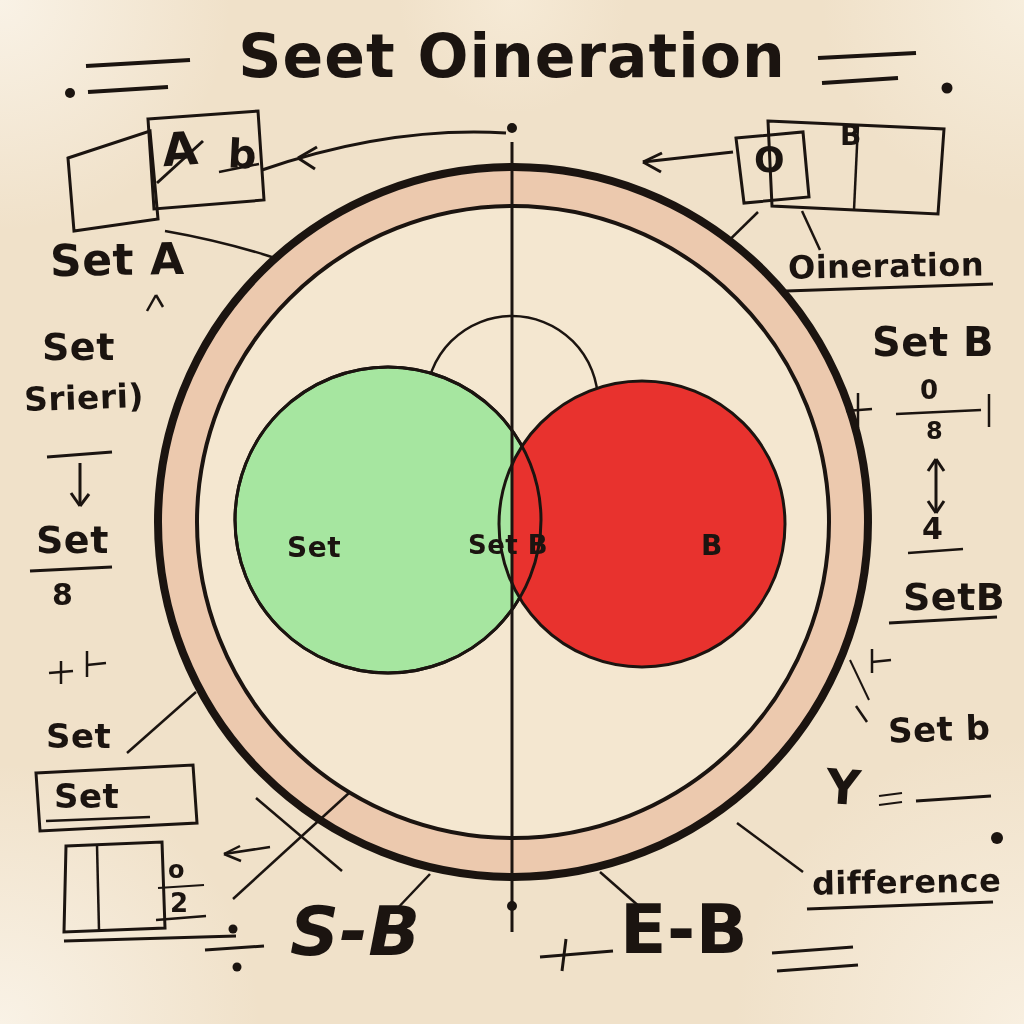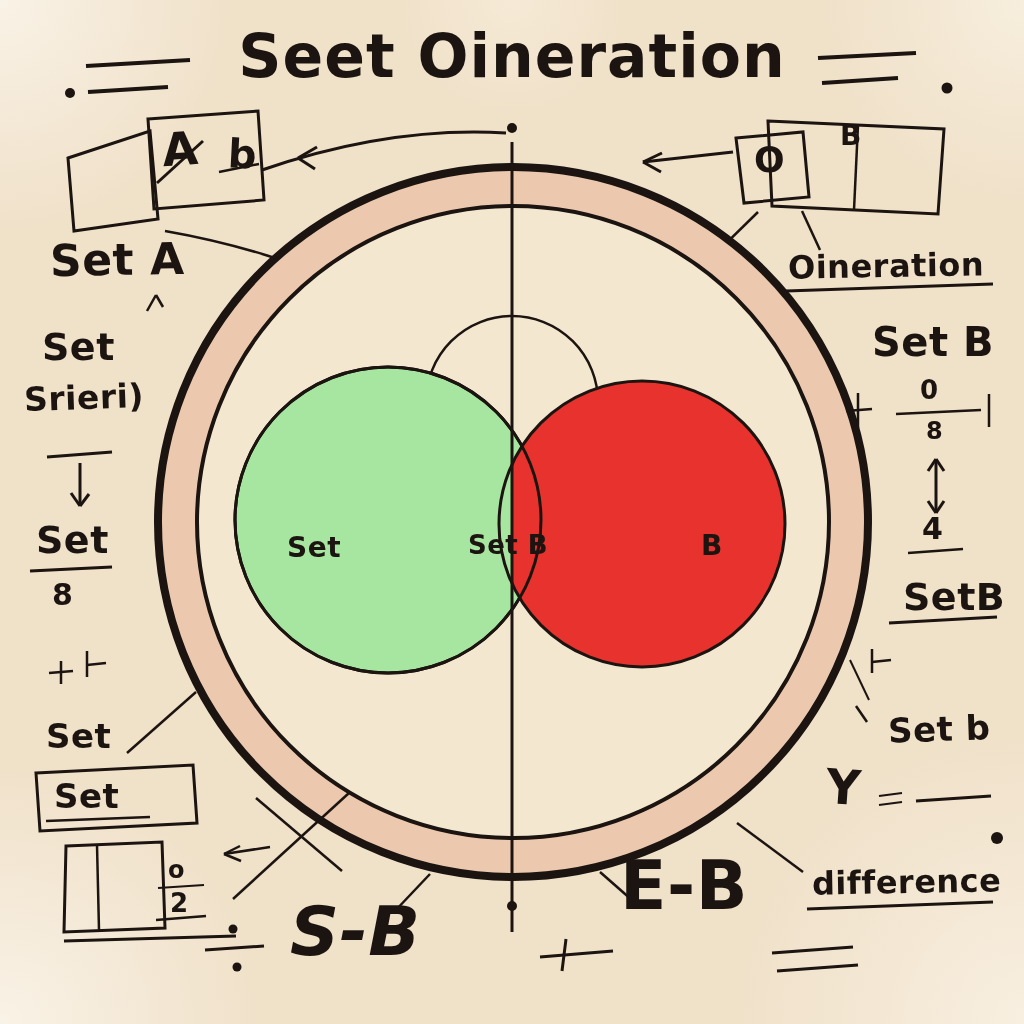--- a/index.html
+++ b/index.html
@@ -187,15 +187,15 @@
   <div class="lbl" style="left:896px;top:578px;font-size:38px;margin-left:7px;">SetB</div>
   <div class="lbl" style="left:888px;top:712px;font-size:34px;transform:rotate(-2deg);">Set b</div>
   <div class="lbl" style="left:826px;top:763px;font-size:48px;transform:rotate(4deg);">Y</div>
   <div class="lbl" style="left:812px;top:866px;font-size:32px;transform:rotate(-1deg);">difference</div>
 
   <div class="lbl" style="left:287px;top:534px;font-size:28px;">Set</div>
   <div class="lbl" style="left:468px;top:532px;font-size:26px;">Set B</div>
   <div class="lbl" style="left:701px;top:532px;font-size:28px;">B</div>
 
   <div class="lbl" style="left:290px;top:898px;font-size:68px;font-style:italic;">S-B</div>
-  <div class="lbl" style="left:620px;top:852px;font-size:68px;">E-B</div>
+  <div class="lbl" style="left:620px;top:896px;font-size:68px;">E-B</div>
 
 </div>
 
 </body></html>

